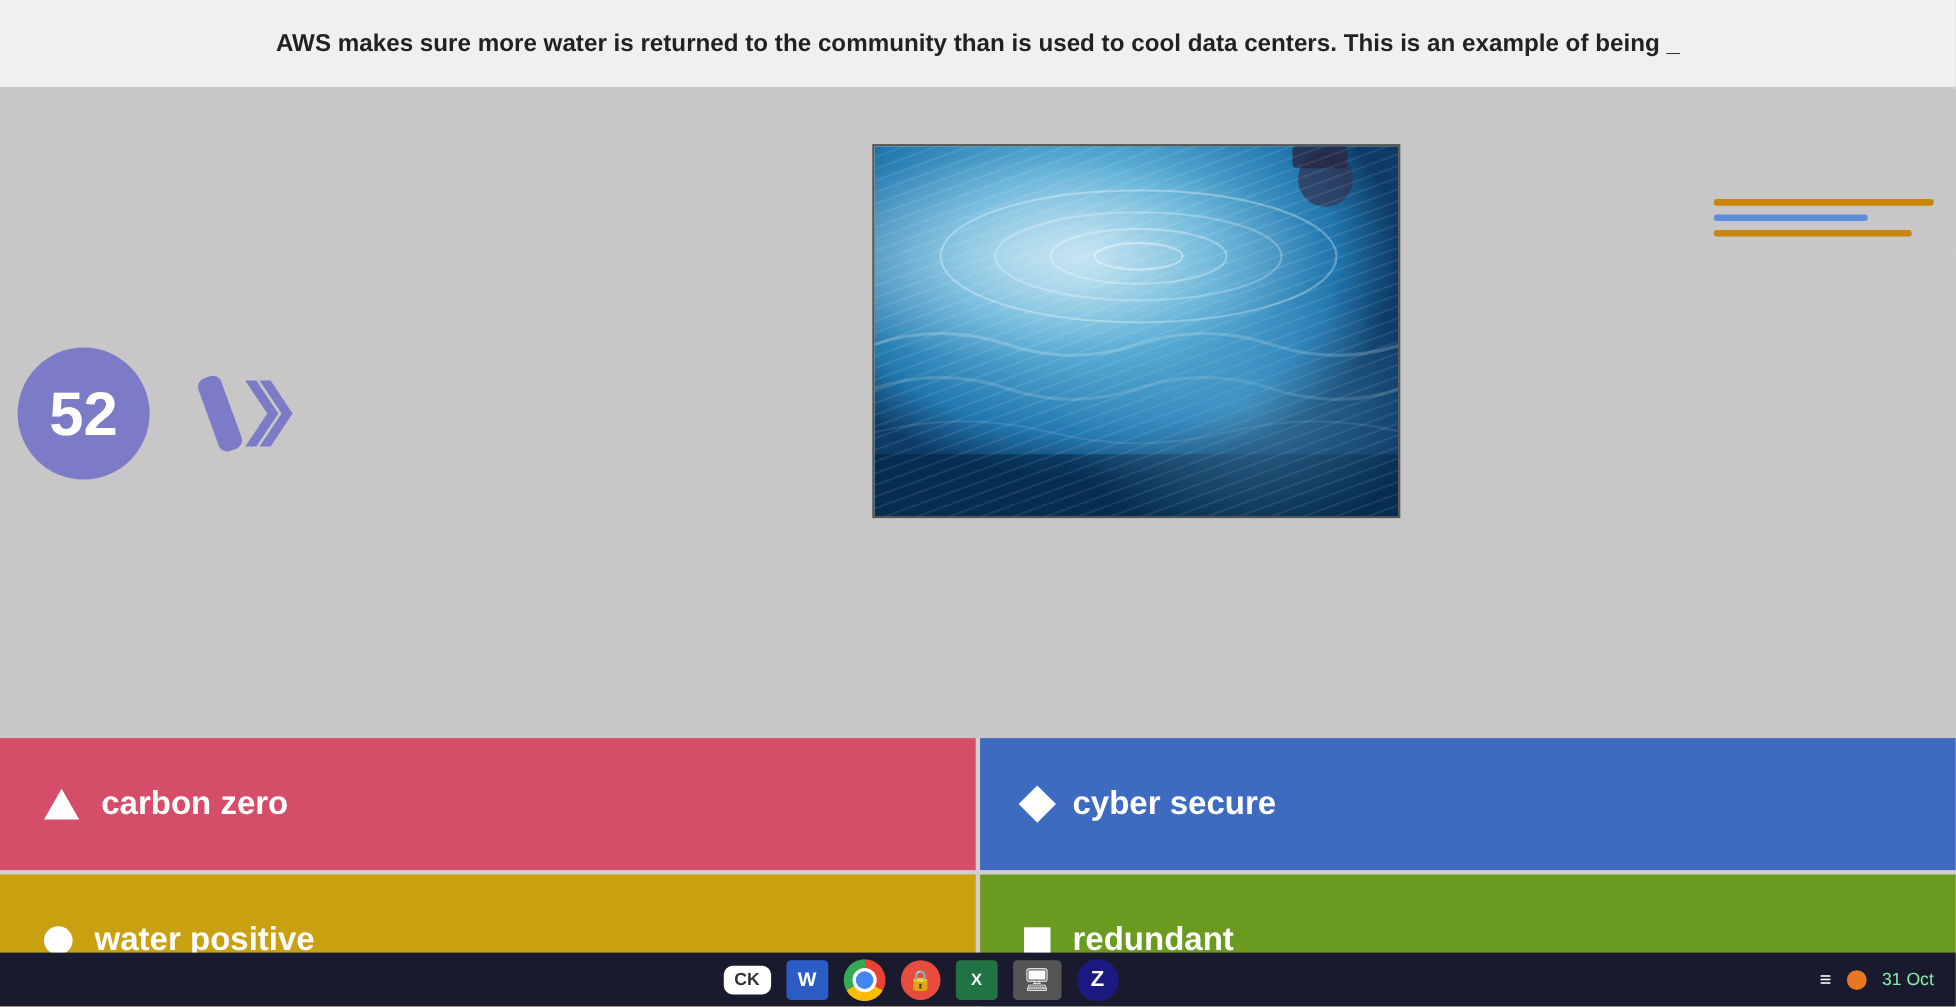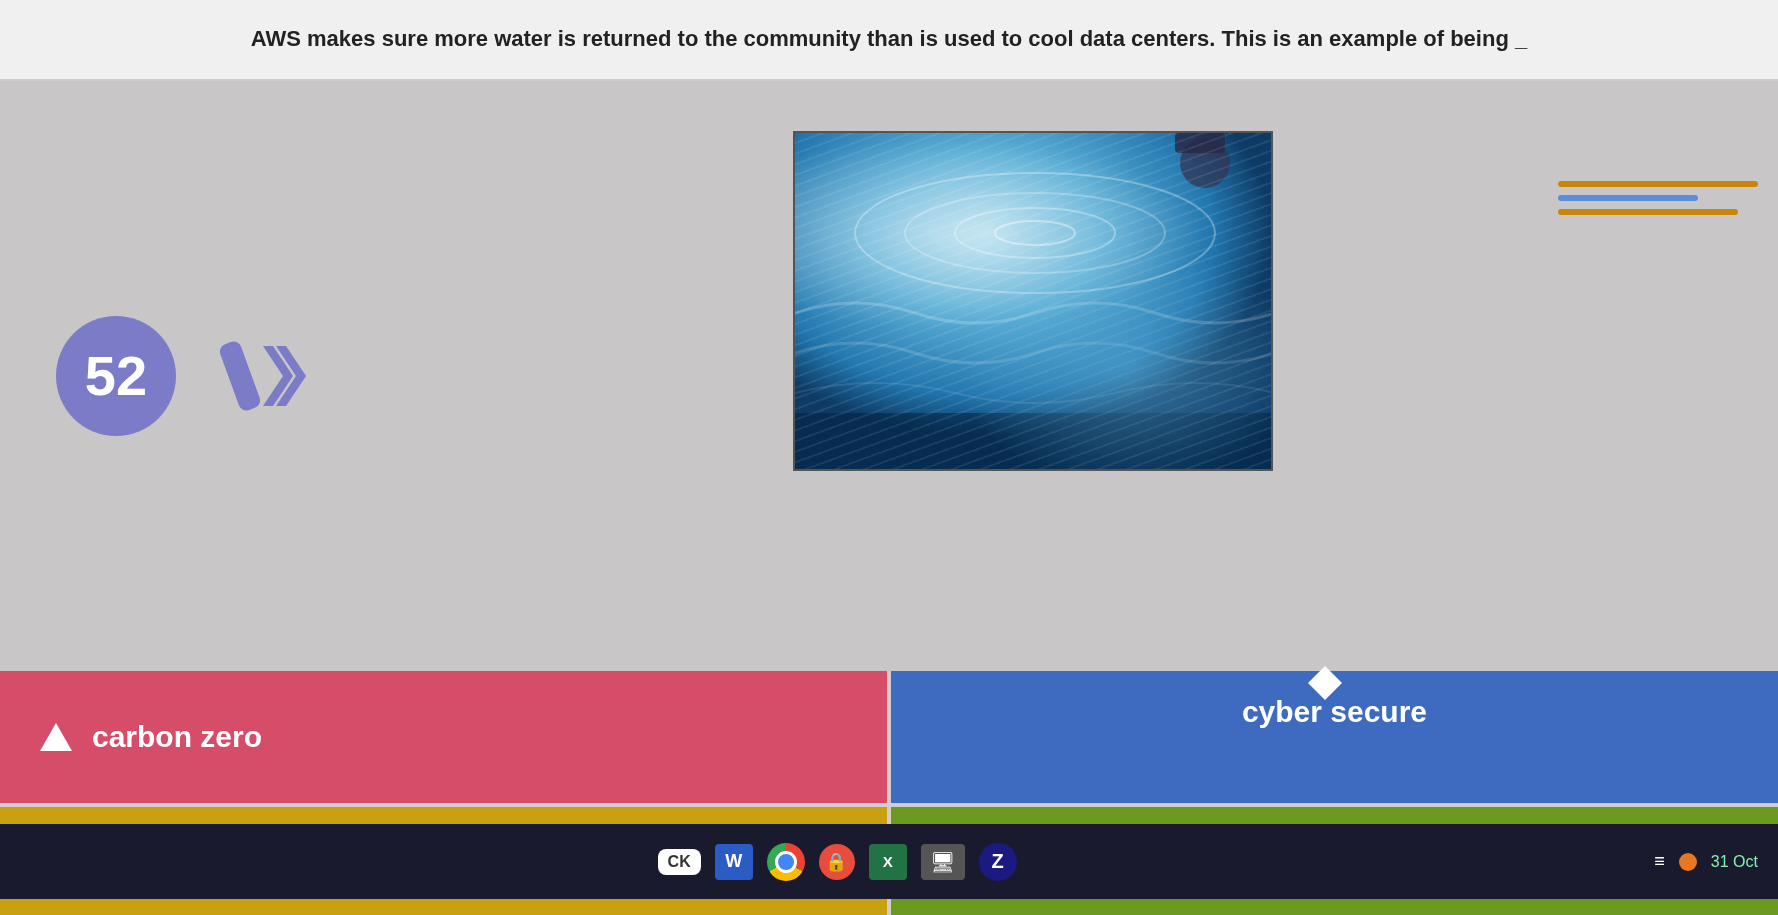--- a/index.html
+++ b/index.html
@@ -42,21 +42,21 @@
       position: relative;
       background: #d0cece;
     }
 
     
     .quiz-visual {
       flex: 1;
       position: relative;
       display: flex;
       align-items: center;
-      padding: 20px 56px;
+      padding: 20px 16px;
       background: #c8c6c6;
     }
 
     
     .number-badge {
       width: 120px;
       height: 120px;
       background: #7b7bc8;
       border-radius: 50%;
       display: flex;
@@ -158,21 +158,20 @@
       font-weight: 600;
       color: white;
     }
 
     .answer-carbon {
       background: #d64d6a;
     }
 
     .answer-cyber {
       background: #3e6bbf;
-      flex-direction: column;
     }
 
     .answer-water {
       background: #c9a010;
     }
 
     .answer-redundant {
       background: #6a9a1f;
     }
 
@@ -206,28 +205,28 @@
     
     .icon-square {
       width: 24px;
       height: 24px;
       background: white;
       flex-shrink: 0;
     }
 
     
     .taskbar {
-      height: 75px;
+      height: 49px;
       background: #1a1a2e;
       display: flex;
       align-items: center;
       justify-content: space-between;
       padding: 0 20px;
       position: absolute;
-      bottom: 16px;
+      bottom: 0;
       width: 100%;
       z-index: 10;
     }
 
     .taskbar-left {
       display: flex;
       align-items: center;
       gap: 12px;
     }
 

